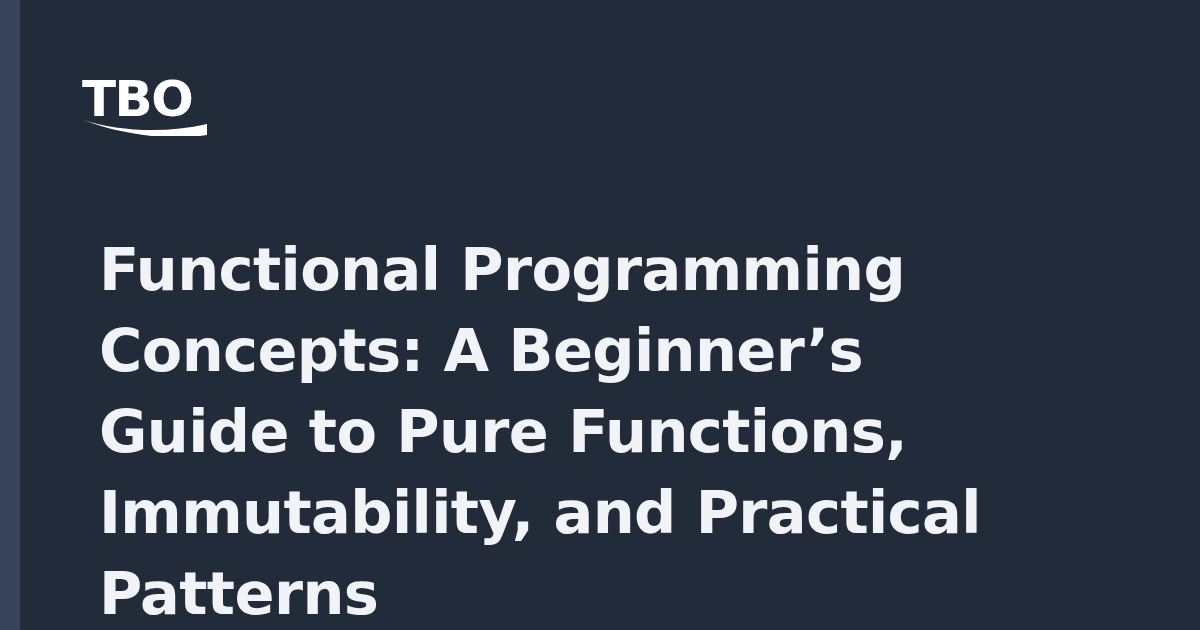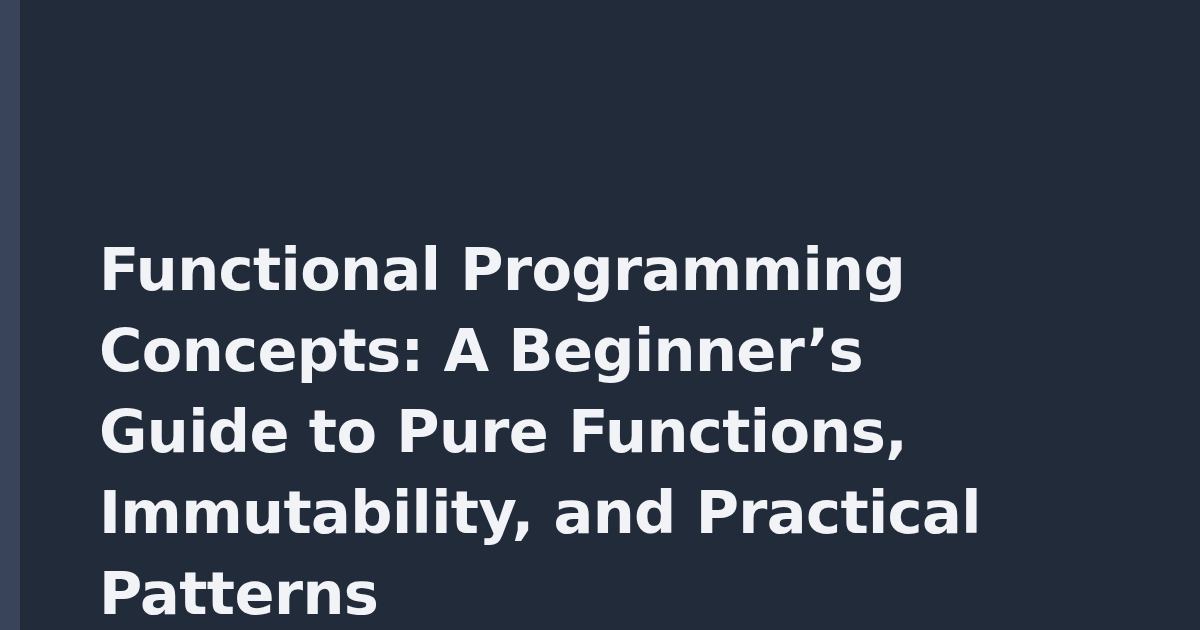--- a/index.html
+++ b/index.html
@@ -89,17 +89,25 @@
 </style>
 </head>
 <body>
 
 <div class="og-card">
 
   <div class="accent-bar"></div>
 
   <div class="content">
 
+    <div class="brand-logo">
+      <span class="logo-wordmark">TBO</span>
+      <span class="logo-swoosh">
+        <svg width="124" height="18" viewBox="0 0 124 18" xmlns="http://www.w3.org/2000/svg">
+          <path d="M0 2 C34 13, 82 16, 124 6 L124 17 C80 24, 32 14, 0 2 Z" fill="#ffffff"></path>
+        </svg>
+      </span>
+    </div>
 
     <h1 class="headline">Functional Programming Concepts: A Beginner’s Guide to Pure Functions, Immutability, and Practical Patterns</h1>
 
   </div>
 </div>
 
 </body></html>

